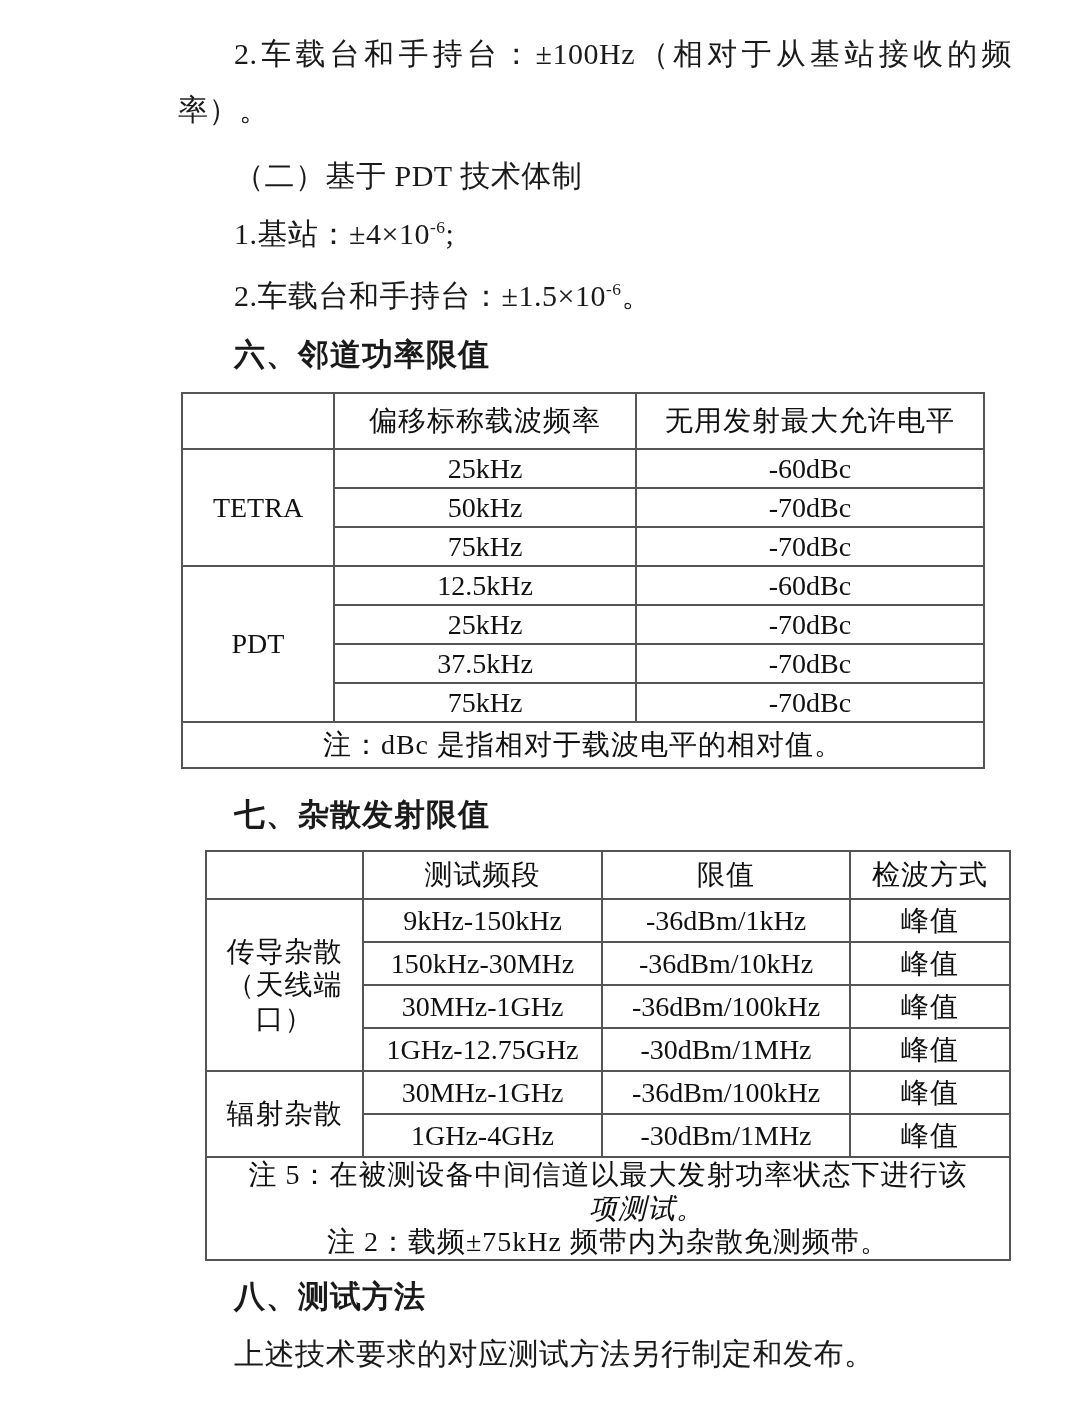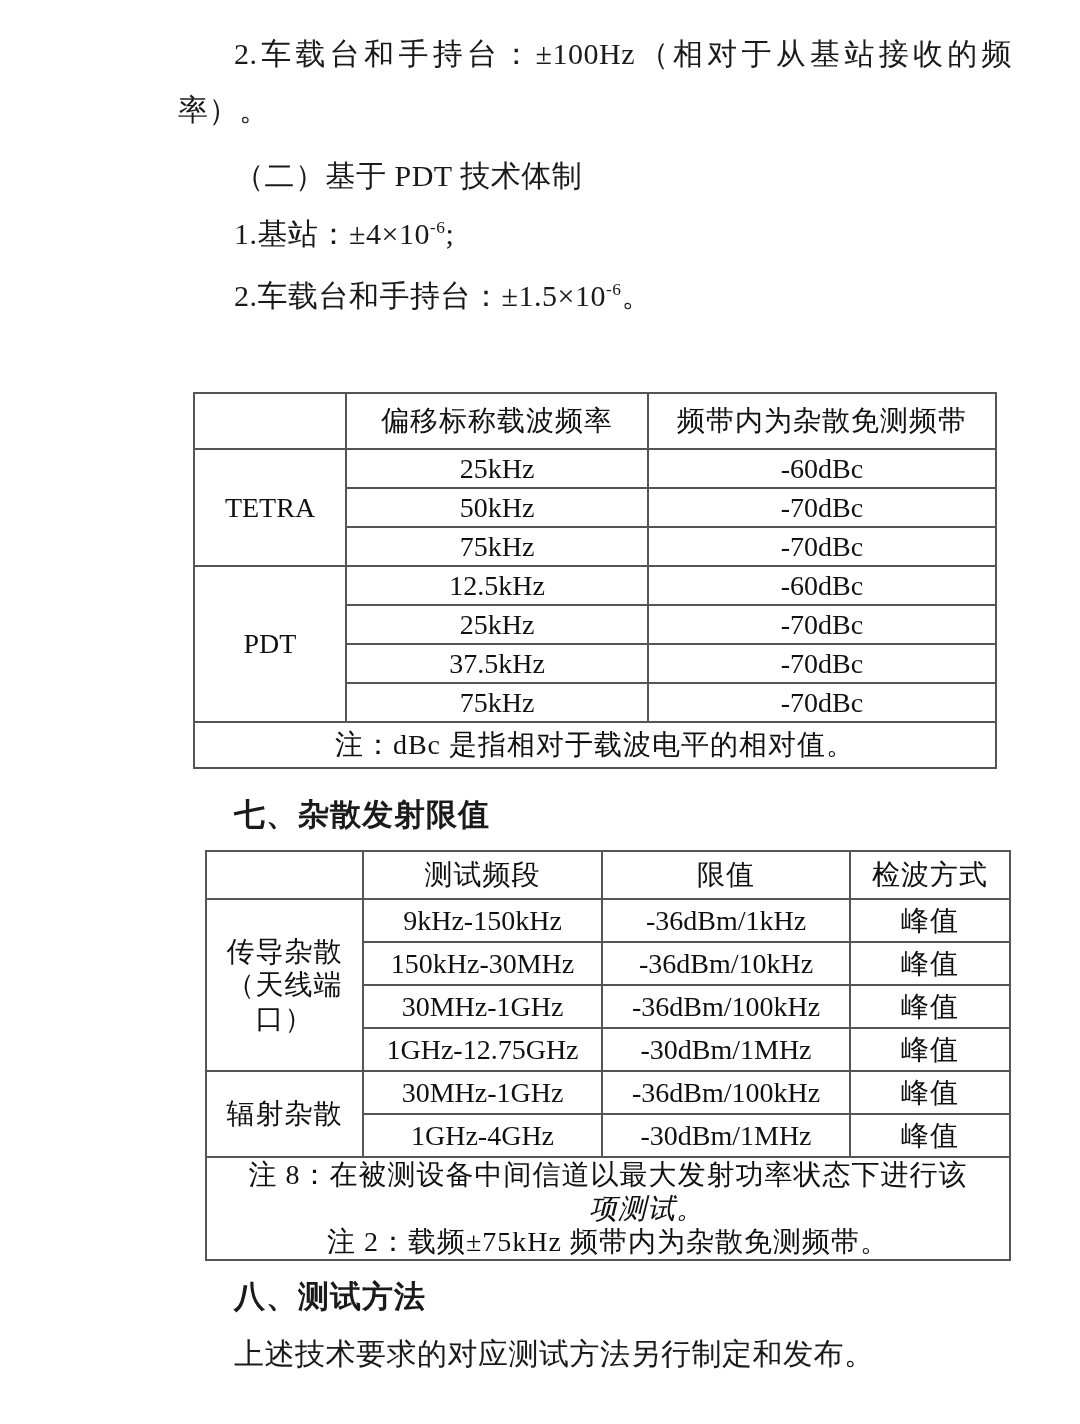--- a/index.html
+++ b/index.html
@@ -81,21 +81,21 @@
   }
   .note-line {
     display: block;
   }
   .note-line.cont {
     padding-left: 78px;
     font-style: italic;
   }
 
   
-  .tbl1-wrap { position: absolute; left: 193px; top: 392px; }
+  .tbl1-wrap { position: absolute; left: 181px; top: 392px; }
   .tbl2-wrap { position: absolute; left: 181px; top: 850px; padding-left: 24px; }
 
   
   .blk-p1  { position: absolute; left: 0;   top: 26px;  width: 1080px; }
   .blk-h2  { position: absolute; left: 0;   top: 148px; width: 1080px; }
   .blk-p3  { position: absolute; left: 0;   top: 206px; width: 1080px; }
   .blk-p4  { position: absolute; left: 0;   top: 268px; width: 950px; }
   .blk-h6  { position: absolute; left: 0;   top: 330px; width: 1080px; }
   .blk-h7  { position: absolute; left: 0;   top: 790px; width: 1060px; }
   .blk-h8  { position: absolute; left: 0;   top: 1272px; width: 1080px; }
@@ -115,33 +115,36 @@
   </div>
 
   <div class="blk-p3">
     <p class="para indent"><span>1.基站：±4×10</span><sup>-6</sup><span>;</span></p>
   </div>
 
   <div class="blk-p4">
     <p class="para indent"><span>2.车载台和手持台：±1.5×10</span><sup>-6</sup><span>。</span></p>
   </div>
 
+  <div class="blk-h6">
+    <div class="heading">六、邻道功率限值</div>
+  </div>
 
   <div class="tbl1-wrap">
     <table class="doc-table">
       <colgroup>
         <col style="width:152px">
           <col style="width:302px">
           <col style="width:348px">
       </colgroup>
       <tbody>
         <tr>
           <td class="cjk" style="height:54px"></td>
           <td class="cjk">偏移标称载波频率</td>
-          <td class="cjk">频带内为杂散免测频带</td>
+          <td class="cjk">无用发射最大允许电平</td>
         </tr>
 
         <tr>
           <td rowspan="3">TETRA</td>
           <td style="height:37px">25kHz</td>
           <td>-60dBc</td>
         </tr>
         <tr>
           <td style="height:37px">50kHz</td>
           <td>-70dBc</td>
@@ -229,21 +232,21 @@
           <td class="cjk">峰值</td>
         </tr>
         <tr>
           <td style="height:41px">1GHz-4GHz</td>
           <td>-30dBm/1MHz</td>
           <td class="cjk">峰值</td>
         </tr>
 
         <tr>
           <td class="note-cell cjk" colspan="4">
-            <span class="note-line">注 8：在被测设备中间信道以最大发射功率状态下进行该</span>
+            <span class="note-line">注 5：在被测设备中间信道以最大发射功率状态下进行该</span>
             <span class="note-line cont">项测试。</span>
             <span class="note-line">注 2：载频±75kHz 频带内为杂散免测频带。</span>
           </td>
         </tr>
       </tbody>
     </table>
   </div>
 
   <div class="blk-h8">
     <div class="heading">八、测试方法</div>

